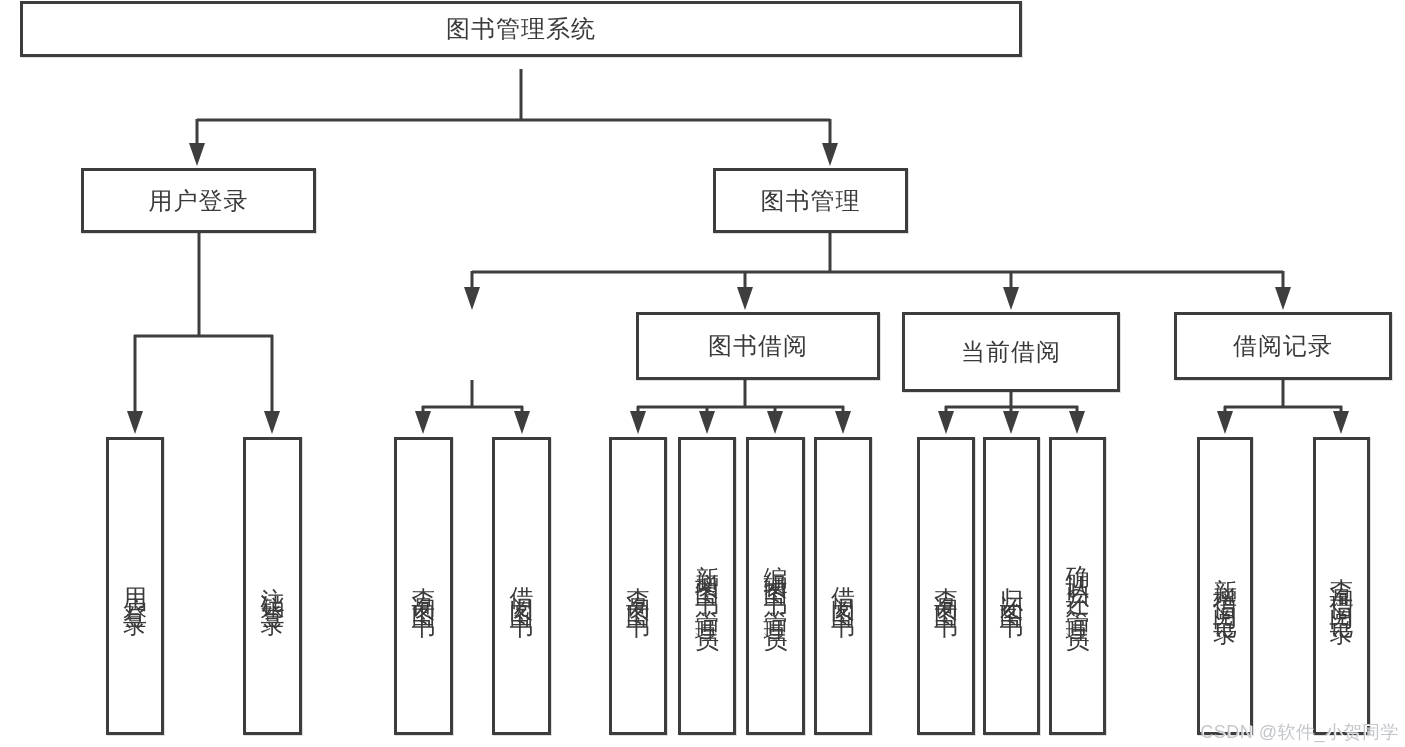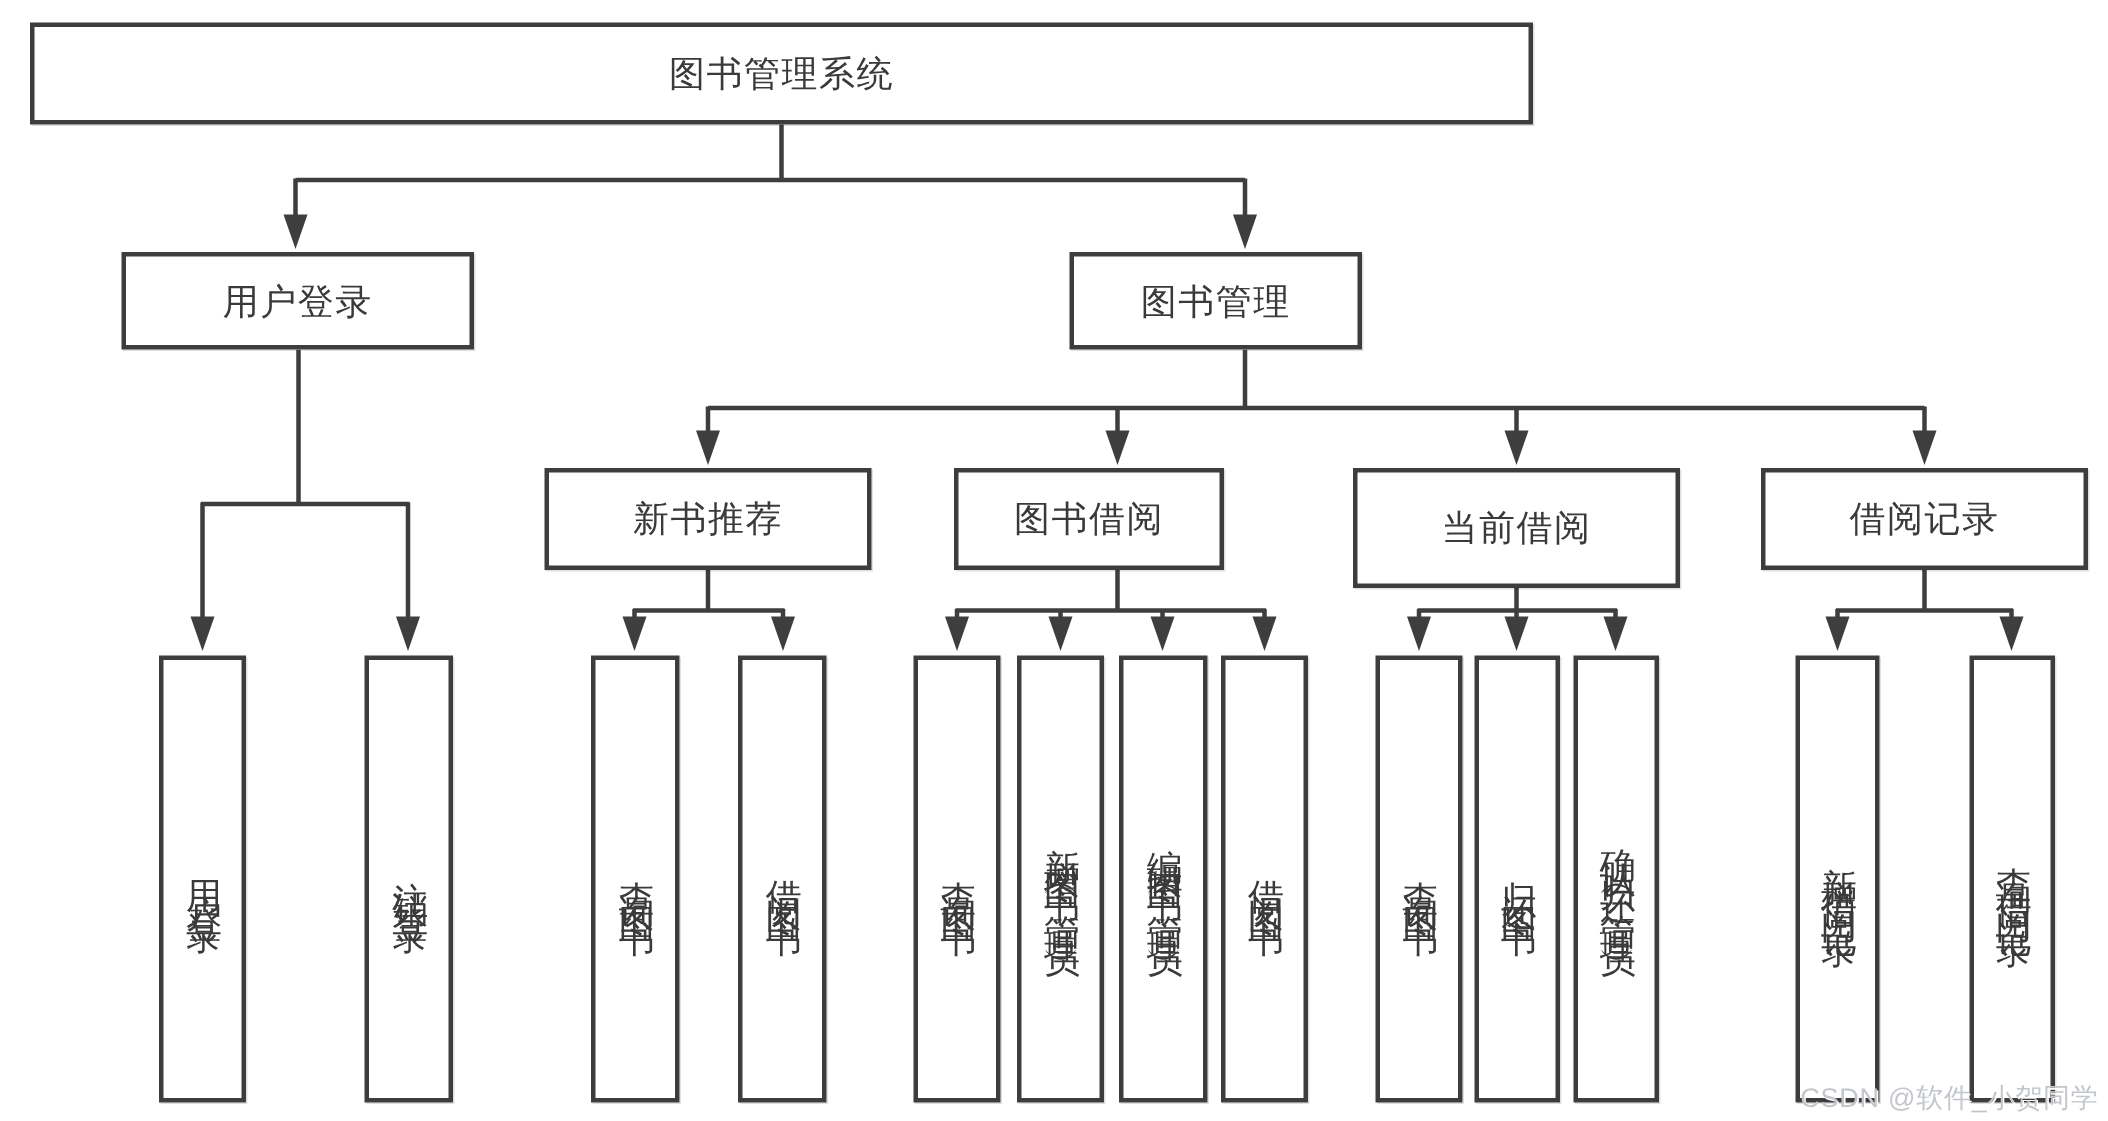--- a/index.html
+++ b/index.html
@@ -72,35 +72,32 @@
       <polygon points="767,411 783,411 775,434"></polygon>
       <polygon points="835,411 851,411 843,434"></polygon>
       <polygon points="938,411 954,411 946,434"></polygon>
       <polygon points="1003,411 1019,411 1011,434"></polygon>
       <polygon points="1069,411 1085,411 1077,434"></polygon>
       <polygon points="1217,411 1233,411 1225,434"></polygon>
       <polygon points="1333,411 1349,411 1341,434"></polygon>
     </g>
   </svg>
 
-  <div class="box" style="left:20px;top:15px;width:1002px;height:68px">
+  <div class="box" style="left:20px;top:1px;width:1002px;height:56px">
     <span>图书管理系统</span>
   </div>
 
   <div class="box" style="left:81px;top:168px;width:235px;height:65px">
     <span>用户登录</span>
   </div>
   <div class="box" style="left:713px;top:168px;width:195px;height:65px">
     <span>图书管理</span>
   </div>
 
-  <div class="box" style="left:363px;top:312px;width:218px;height:68px">
-    <span>新书推荐</span>
-  </div>
-  <div class="box" style="left:636px;top:312px;width:180px;height:68px">
+  <div class="box" style="left:636px;top:312px;width:244px;height:68px">
     <span>图书借阅</span>
   </div>
   <div class="box" style="left:902px;top:312px;width:218px;height:80px">
     <span>当前借阅</span>
   </div>
   <div class="box" style="left:1174px;top:312px;width:218px;height:68px">
     <span>借阅记录</span>
   </div>
 
   <div class="box leaf" style="left:106px;top:437px;width:58px;height:298px">

